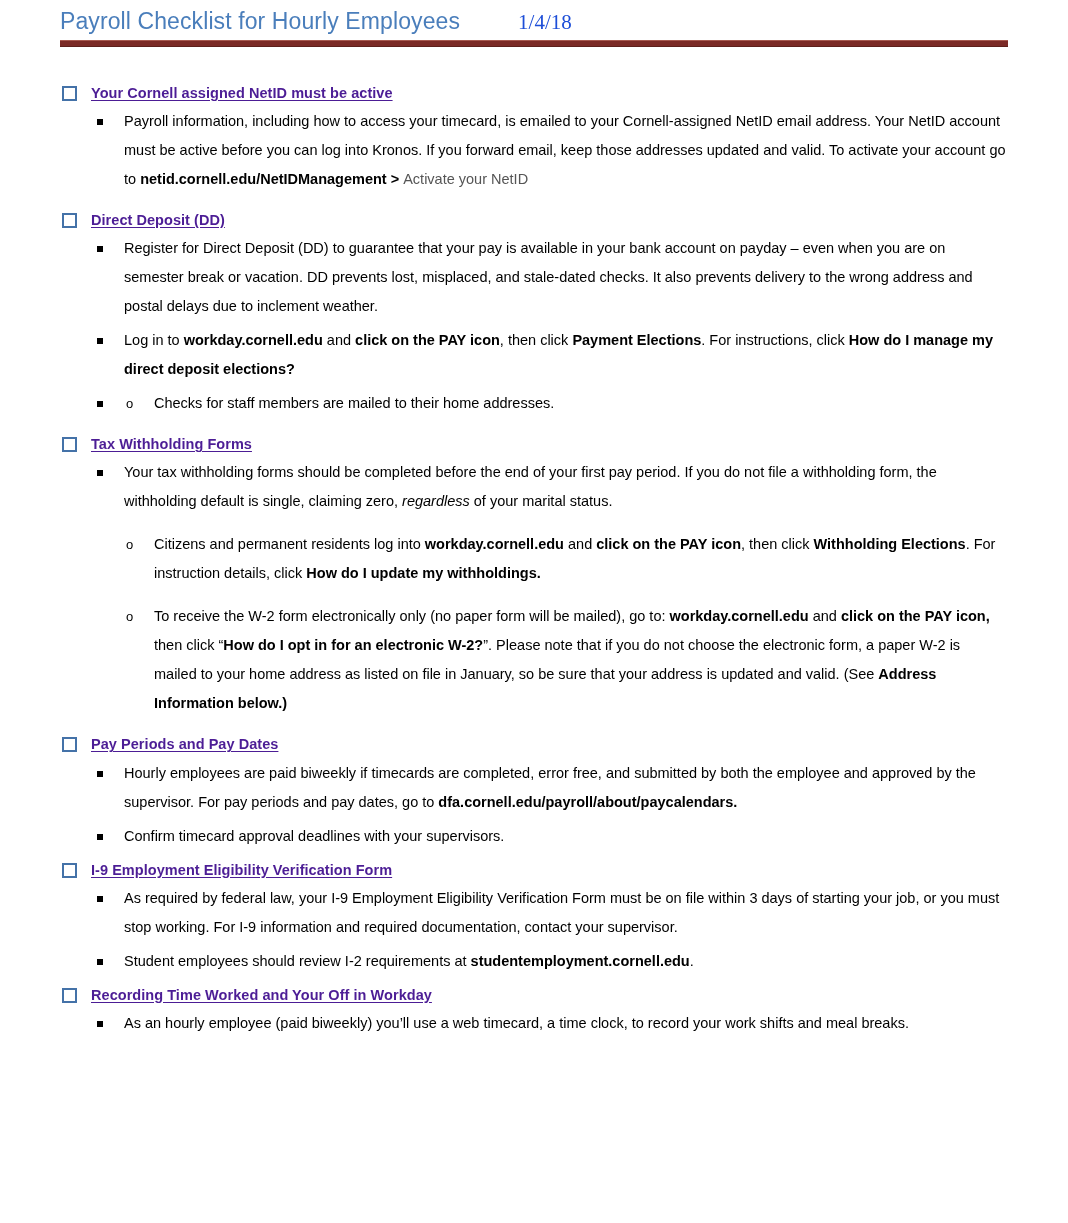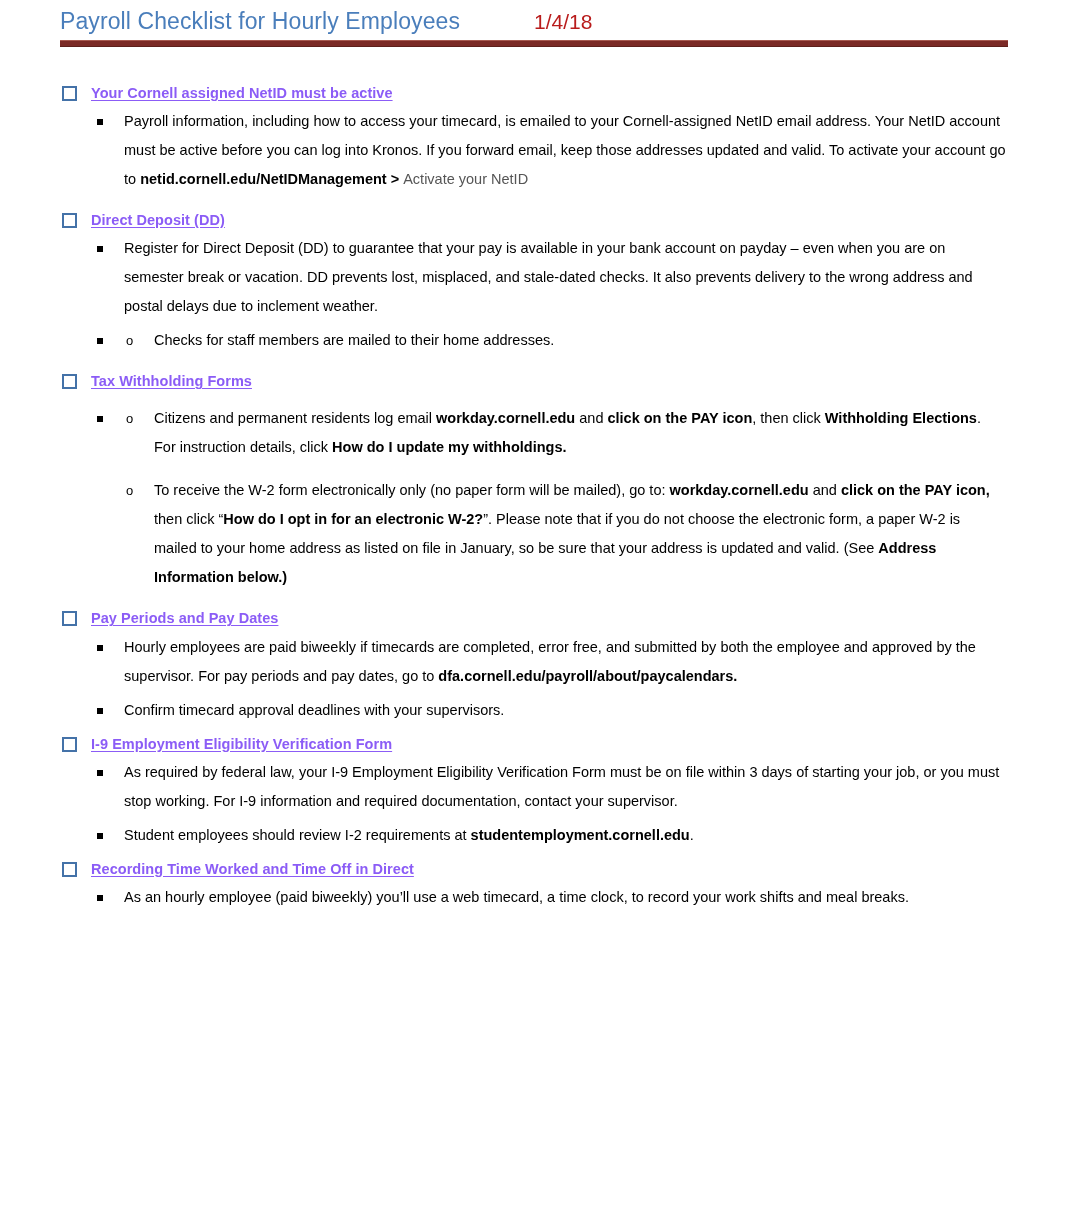--- a/index.html
+++ b/index.html
@@ -38,25 +38,25 @@
   }
   .doc-title {
     font-family: "Liberation Sans", sans-serif;
     font-size: 23px;
     font-weight: 400;
     color: #4A7EBB;
     letter-spacing: 0.1px;
     line-height: 1.15;
   }
   .doc-date {
-    font-family: Liberation Sans, sans-serif;
+    font-family: Liberation Serif, serif;
     font-size: 21px;
     font-weight: 400;
-    color: #b91c1c;
-    margin-left: 74px;
+    color: #1d4ed8;
+    margin-left: 58px;
     line-height: 1.15;
   }
   .header-rule {
     position: absolute;
     left: 60px;
     top: 40px;
     width: 948px;
     height: 7px;
     background: #7B2A26;
     border-top: 1px solid #A75A50;
@@ -89,21 +89,21 @@
     border: 2px solid #4472A8;
     box-sizing: border-box;
     margin-top: 2px;
     margin-right: 14px;
     background: #ffffff;
   }
   .section-title {
     font-family: "Liberation Sans", sans-serif;
     font-size: 14.5px;
     font-weight: 700;
-    color: #8b5cf6;
+    color: #4c1d95;
     text-decoration: underline;
     text-underline-offset: 2px;
     line-height: 1.25;
     letter-spacing: 0.05px;
   }
 
   
   ul.lvl1 {
     list-style: none;
     margin: 0;
@@ -186,34 +186,35 @@
         </ul>
       </div>
       <div class="gap-md"></div>
       <div class="section">
         <div class="section-head">
           <div class="checkbox"></div>
           <span class="section-title">Direct Deposit (DD)</span>
         </div>
         <ul class="lvl1">
           <li><span><span>Register for Direct Deposit (DD) to guarantee that your pay is available in your bank account on payday – even when you are on semester break or vacation. DD prevents lost, misplaced, and stale-dated checks. It also prevents delivery to the wrong address and postal delays due to inclement weather.</span></span></li>
+          <li><span><span>Log in to </span><b>workday.cornell.edu</b><span> and </span><b>click on the PAY icon</b><span>, then click </span><b>Payment Elections</b><span>. For instructions, click </span><b>How do I manage my direct deposit elections?</b></span></li>
           <li><ul class="lvl2">
               <li style="margin-top: 2px;"><span><span>Checks for staff members are mailed to their home addresses.</span></span></li>
             </ul></li>
         </ul>
       </div>
       <div class="gap-md"></div>
       <div class="section">
         <div class="section-head">
           <div class="checkbox"></div>
           <span class="section-title">Tax Withholding Forms</span>
         </div>
         <ul class="lvl1">
-          <li><ul class="lvl2">
-              <li style="margin-top: 14px;"><span><span>Citizens and permanent residents log email </span><b>workday.cornell.edu</b><span> and </span><b>click on the PAY icon</b><span>, then click </span><b>Withholding Elections</b><span>. For instruction details, click </span><b>How do I update my withholdings.</b></span></li>
+          <li><span><span>Your tax withholding forms should be completed before the end of your first pay period. If you do not file a withholding form, the withholding default is single, claiming zero, </span><i>regardless</i><span> of your marital status.</span></span><ul class="lvl2">
+              <li style="margin-top: 14px;"><span><span>Citizens and permanent residents log into </span><b>workday.cornell.edu</b><span> and </span><b>click on the PAY icon</b><span>, then click </span><b>Withholding Elections</b><span>. For instruction details, click </span><b>How do I update my withholdings.</b></span></li>
               <li style="margin-top: 14px;"><span><span>To receive the W-2 form electronically only (no paper form will be mailed), go to: </span><b>workday.cornell.edu</b><span> and </span><b>click on the PAY icon,</b><span> then click “</span><b>How do I opt in for an electronic W-2?</b><span>”. Please note that if you do not choose the electronic form, a paper W-2 is mailed to your home address as listed on file in January, so be sure that your address is updated and valid. (See </span><b>Address Information</b><b> below.)</b></span></li>
             </ul></li>
         </ul>
       </div>
       <div class="gap-md"></div>
       <div class="section">
         <div class="section-head">
           <div class="checkbox"></div>
           <span class="section-title">Pay Periods and Pay Dates</span>
         </div>
@@ -230,21 +231,21 @@
         </div>
         <ul class="lvl1">
           <li><span><span>As required by federal law, your I-9 Employment Eligibility Verification Form must be on file within 3 days of starting your job, or you must stop working. For I-9 information and required documentation, contact your supervisor.</span></span></li>
           <li><span><span>Student employees should review I-2 requirements at </span><b>studentemployment.cornell.edu</b><span>.</span></span></li>
         </ul>
       </div>
       <div class="gap-sm"></div>
       <div class="section">
         <div class="section-head">
           <div class="checkbox"></div>
-          <span class="section-title">Recording Time Worked and Time Off in Direct</span>
+          <span class="section-title">Recording Time Worked and Your Off in Workday</span>
         </div>
         <ul class="lvl1">
           <li><span><span>As an hourly employee (paid biweekly) you’ll use a web timecard, a time clock, to record your work shifts and meal breaks.</span></span></li>
         </ul>
       </div>
     </div>
 
 </div>
 
 </body></html>

